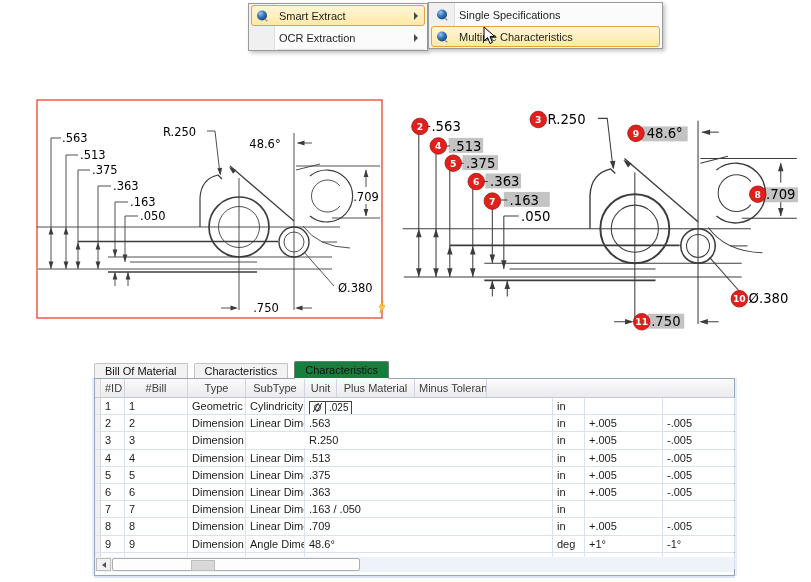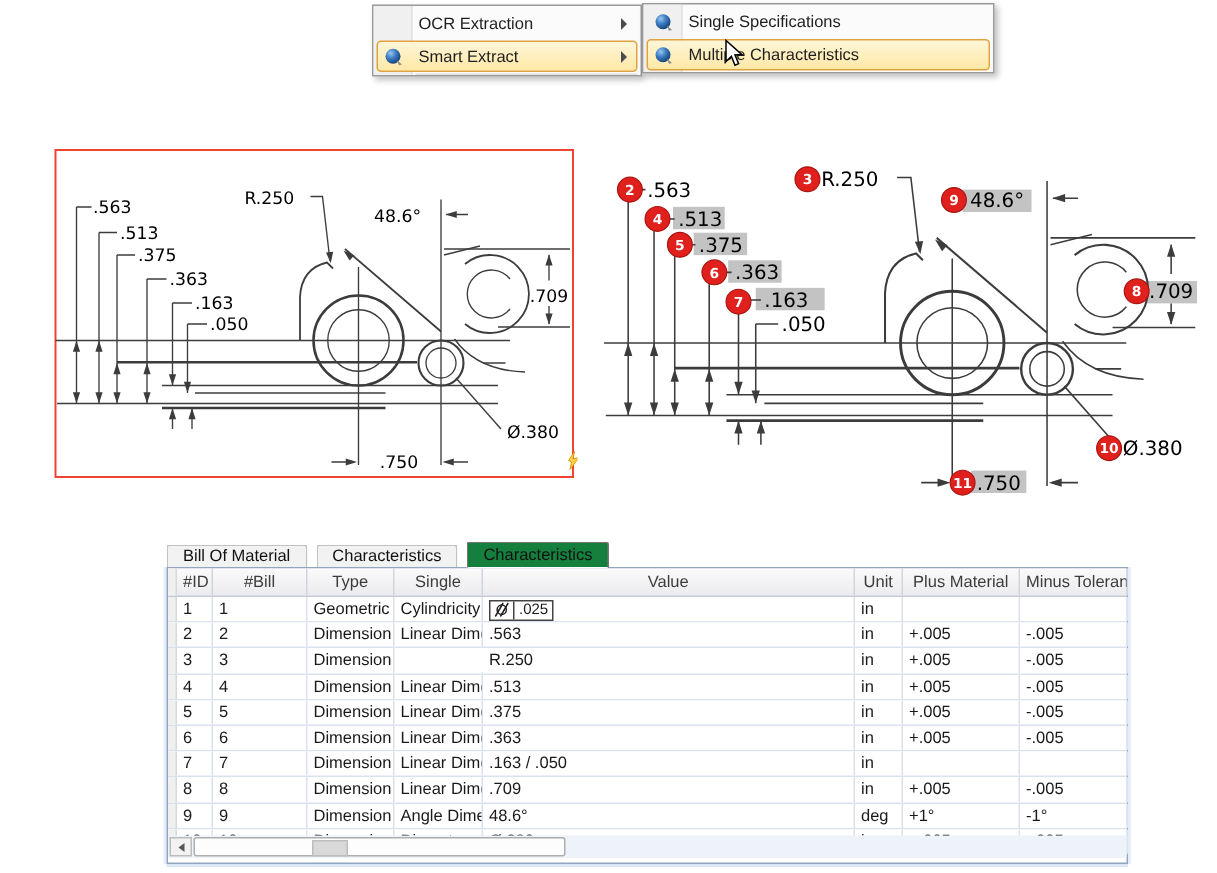--- a/index.html
+++ b/index.html
@@ -14,21 +14,21 @@
       color:#1e1e1e;padding:0 4px 0 4px;margin:1px 2px;border:1px solid transparent;}
   .mi.hl{background:linear-gradient(#fef6d8,#ffe8a6);border:1px solid #e2a33c;border-radius:3px;}
   .mi-icon{width:15px;height:14px;margin-right:8px;flex:0 0 15px;}
   .mi-label{flex:1;white-space:nowrap;}
   .mi-arrow{width:0;height:0;border-left:4px solid #4b4b4b;border-top:4px solid transparent;
             border-bottom:4px solid transparent;margin-right:2px;}
   .menu-sep{height:1px;background:#e0e0e0;margin:1px 2px 1px 28px;}
   
   .dw{position:absolute;}
   
-  #table-wrap{position:absolute;left:111px;top:362px;width:641px;height:216px;font-size:11px;}
+  #table-wrap{position:absolute;left:94px;top:362px;width:641px;height:216px;font-size:11px;}
   #tab-bar{height:16px;position:relative;display:flex;align-items:flex-end;z-index:3;}
   .tab{height:14px;line-height:14px;padding:0 10px;margin-right:6px;background:#f2f2f2;
        border:1px solid #c2c2c2;border-bottom:none;border-radius:2px 2px 0 0;color:#111;
        white-space:nowrap;}
   .tab.active{background:#15803d;border:1px solid #767676;border-bottom:1px solid #fff;
               height:16px;line-height:16px;margin-bottom:-1px;z-index:4;position:relative;}
   #grid{position:relative;border:1px solid #8fa0;border:1px solid #93a6bd;background:#fff;
         height:196px;box-shadow:0 2px 0 #d9e6f6, 2px 0 0 #e7eefb, -2px 0 0 #e7eefb;}
   .g-row{display:flex;border-bottom:1px solid #dbe2ef;height:16.2px;line-height:16.2px;
          background:#fff;}
@@ -54,31 +54,31 @@
   #hs-thumb{position:absolute;left:78px;top:1px;width:22px;height:9px;background:#d9d9d9;
             border:1px solid #bdbdbd;}
   #grid-filler{position:absolute;left:0;right:0;bottom:18px;top:182px;background:#fff;}
   text{stroke:none;}
 </style>
 </head>
 <body>
 
 <div class="menu-panel" id="main-menu" style="left:248px;top:3px;width:178px;height:46px;">
   <div class="menu-gutter"></div>
-<div class="mi">
-      <span class="mi-icon"></span>
-      <span class="mi-label">OCR Extraction</span>
-      <span class="mi-arrow"></span>
-    </div>
-    <div class="mi hl">
+<div class="mi hl">
       <span class="mi-icon"><svg width="14" height="14" viewBox="0 0 14 14">
           <circle cx="6" cy="6.5" r="5" fill="url(#ballgrad)"></circle>
           <path d="M8.5,9 L12,12 L10,12.5 Z" fill="#8a8a8a"></path>
         </svg></span>
       <span class="mi-label">Smart Extract</span>
+      <span class="mi-arrow"></span>
+    </div>
+    <div class="mi">
+      <span class="mi-icon"></span>
+      <span class="mi-label">OCR Extraction</span>
       <span class="mi-arrow"></span>
     </div>
     <div class="menu-sep"></div>
   </div>
 <div class="menu-panel" id="sub-menu" style="left:428px;top:2px;width:233px;height:45px;">
   <div class="menu-gutter"></div>
 <div class="mi">
       <span class="mi-icon"><svg width="14" height="14" viewBox="0 0 14 14">
           <circle cx="6" cy="6.5" r="5" fill="url(#ballgrad)"></circle>
           <path d="M8.5,9 L12,12 L10,12.5 Z" fill="#8a8a8a"></path>
@@ -314,22 +314,21 @@
       <div class="tab">Characteristics</div>
       <div class="tab active">Characteristics</div>
     </div>
   <div id="grid">
     <div id="grid-rows">
         <div class="g-row g-head">
           <div class="g-gut"></div>
           <div class="g-cell" style="width: 24px; flex: 0 0 24px;">#ID</div>
           <div class="g-cell" style="width: 63px; flex: 0 0 63px;">#Bill</div>
           <div class="g-cell" style="width: 58px; flex: 0 0 58px;">Type</div>
-          <div class="g-cell" style="width: 59px; flex: 0 0 59px;">Single</div>
-          <div class="g-cell" style="width: 248px; flex: 0 0 248px;">Value</div>
+          <div class="g-cell" style="width: 59px; flex: 0 0 59px;">SubType</div>
           <div class="g-cell" style="width: 32px; flex: 0 0 32px;">Unit</div>
           <div class="g-cell" style="width: 78px; flex: 0 0 78px;">Plus Material</div>
           <div class="g-cell" style="width: 72px; flex: 0 0 72px;">Minus Tolerance</div>
         </div>
         <div class="g-row">
           <div class="g-gut"></div>
           <div class="g-cell" style="width: 24px; flex: 0 0 24px;">1</div>
           <div class="g-cell" style="width: 63px; flex: 0 0 63px;">1</div>
           <div class="g-cell" style="width: 58px; flex: 0 0 58px;">Geometric To...</div>
           <div class="g-cell" style="width: 59px; flex: 0 0 59px;">Cylindricity</div>

